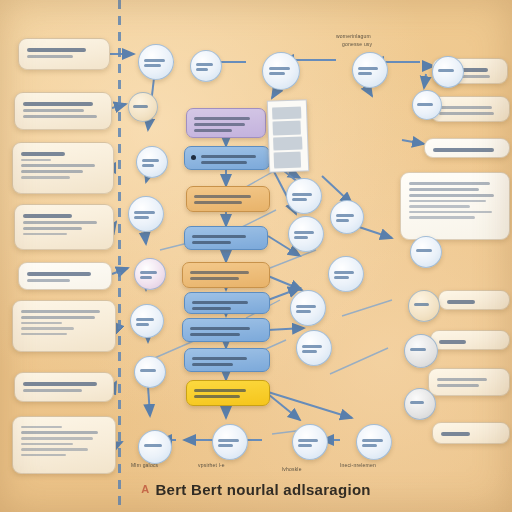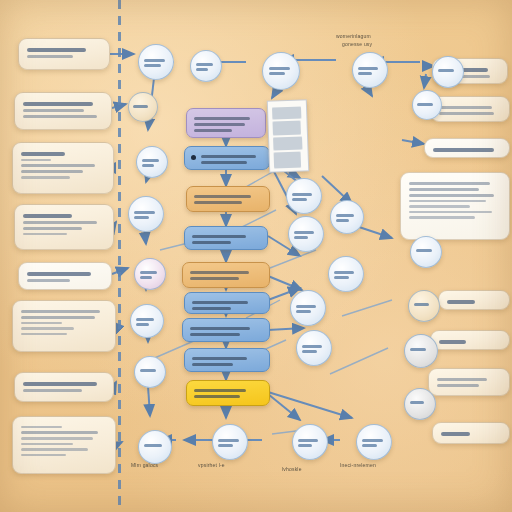--- a/index.html
+++ b/index.html
@@ -455,15 +455,18 @@
       </div>
     </div>
 
   <div class="lbl" style="left:336px;top:33px">womerinlagum</div>
   <div class="lbl" style="left:342px;top:41px">gonesse usy</div>
   <div class="lbl" style="left:131px;top:462px">Mlm galocs</div>
   <div class="lbl" style="left:198px;top:462px">vpsirhet l-e</div>
   <div class="lbl" style="left:282px;top:466px">lvhoskle</div>
   <div class="lbl" style="left:340px;top:462px">Ineci-nrelemen</div>
 
+  <div class="caption">
+    <span class="mark">A</span><span>Bert Bert nourlal adlsaragion</span>
+  </div>
 
   <div class="vignette"></div>
 </div>
 
 </body></html>

